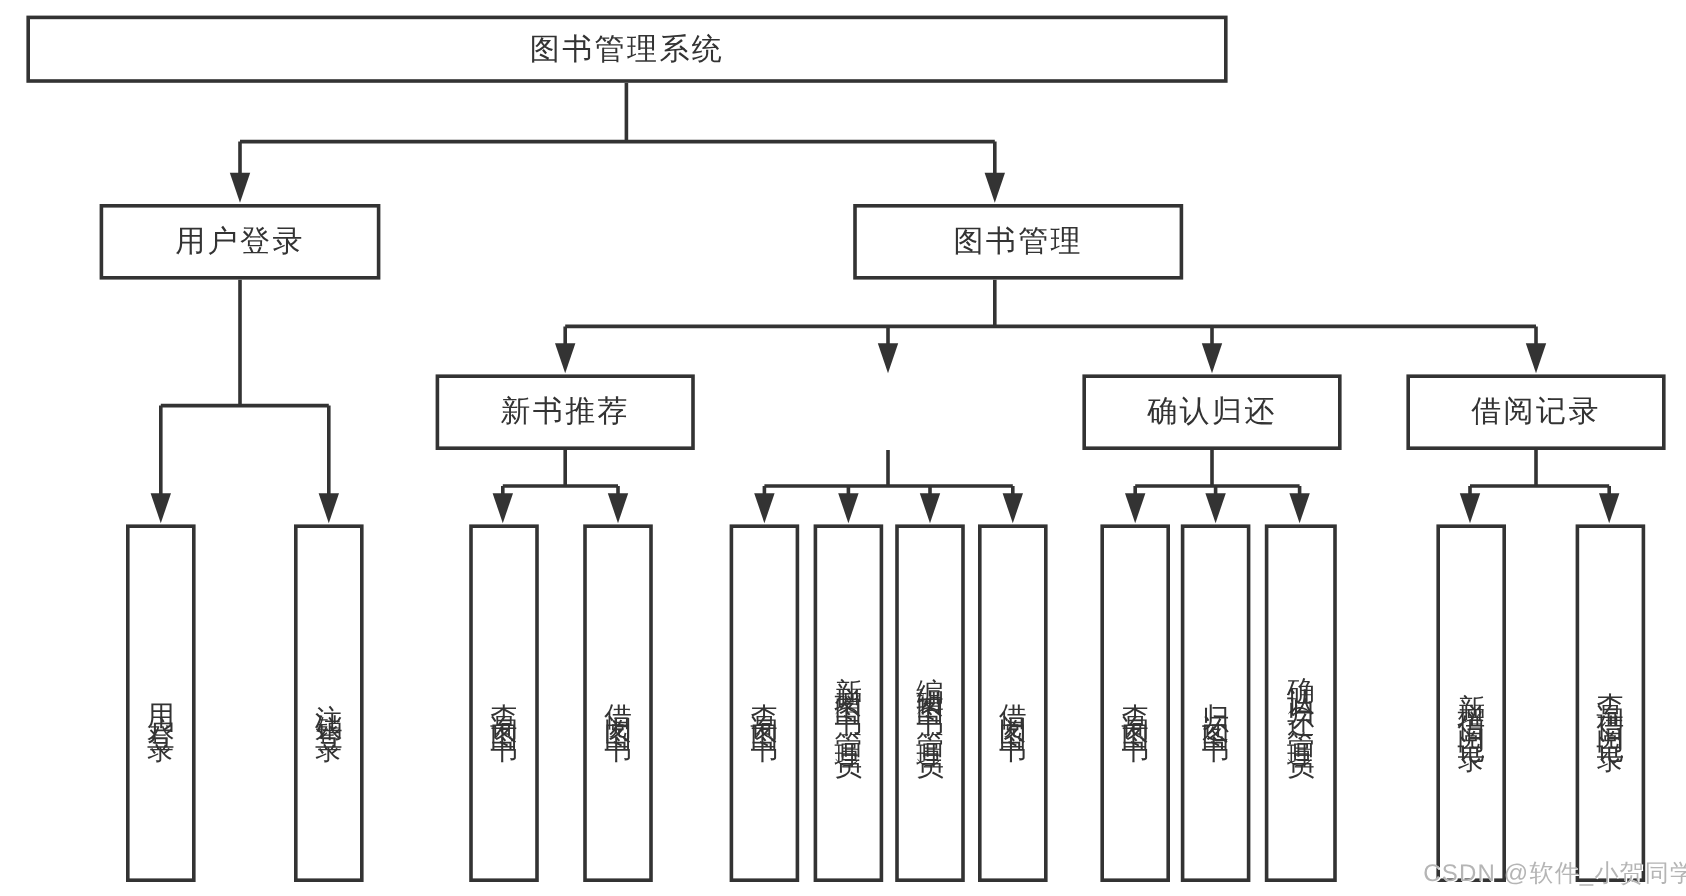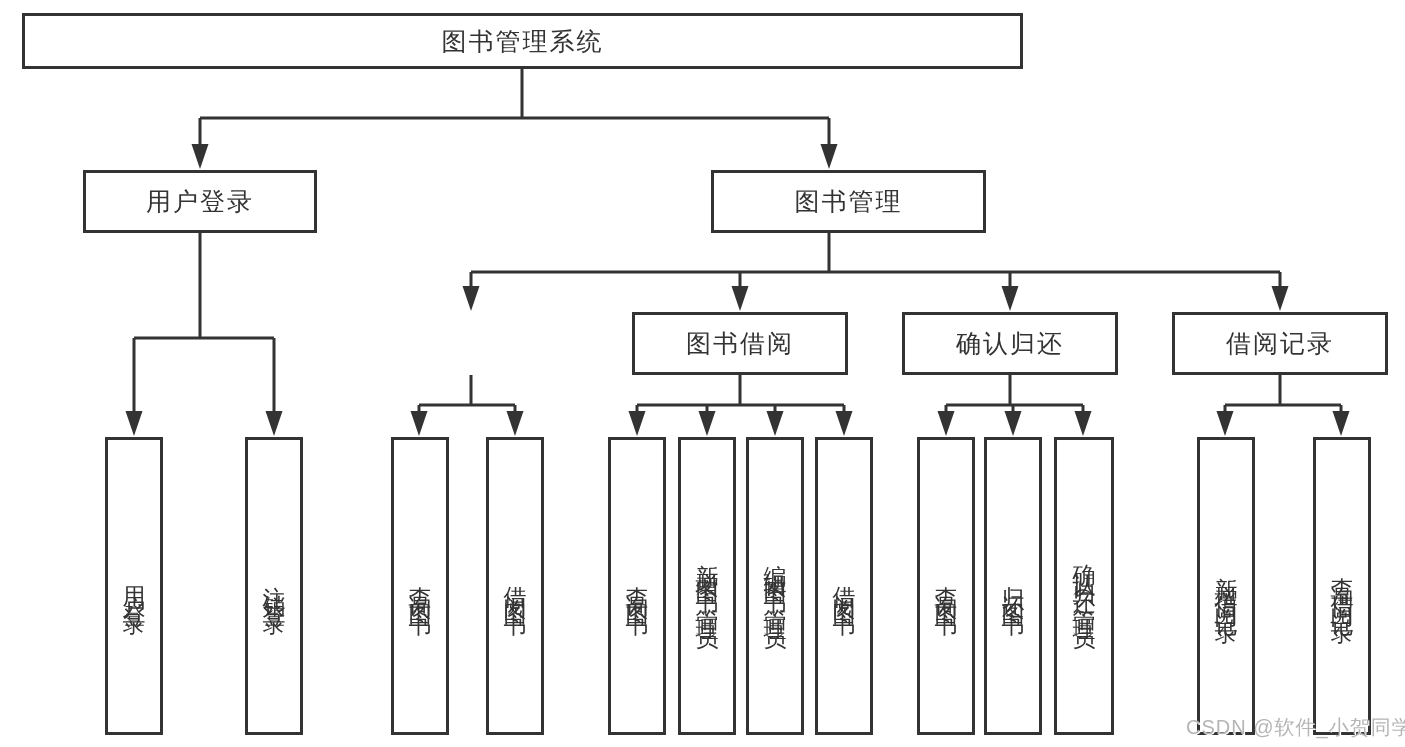--- a/index.html
+++ b/index.html
@@ -111,21 +111,21 @@
       <polygon points="1225,436 1216.5,411 1233.5,411"></polygon>
       <polygon points="1341,436 1332.5,411 1349.5,411"></polygon>
     </g>
   </svg>
 
   <div class="node hbox" style="left:22px; top:13px; width:1001px; height:56px">图书管理系统</div>
 
   <div class="node hbox" style="left:83px; top:170px; width:234px; height:63px">用户登录</div>
   <div class="node hbox" style="left:711px; top:170px; width:275px; height:63px">图书管理</div>
 
-  <div class="node hbox" style="left:632px; top:312px; width:216px; height:63px">图书借阅</div>
+  <div class="node hbox" style="left:363px; top:312px; width:216px; height:63px">新书推荐</div>
   <div class="node hbox" style="left:902px; top:312px; width:216px; height:63px">确认归还</div>
   <div class="node hbox" style="left:1172px; top:312px; width:216px; height:63px">借阅记录</div>
 
   <div class="node vbox" style="left:105px">
     <span class="vtext">用户登录</span>
   </div>
   <div class="node vbox" style="left:245px">
     <span class="vtext">注销登录</span>
   </div>
 

